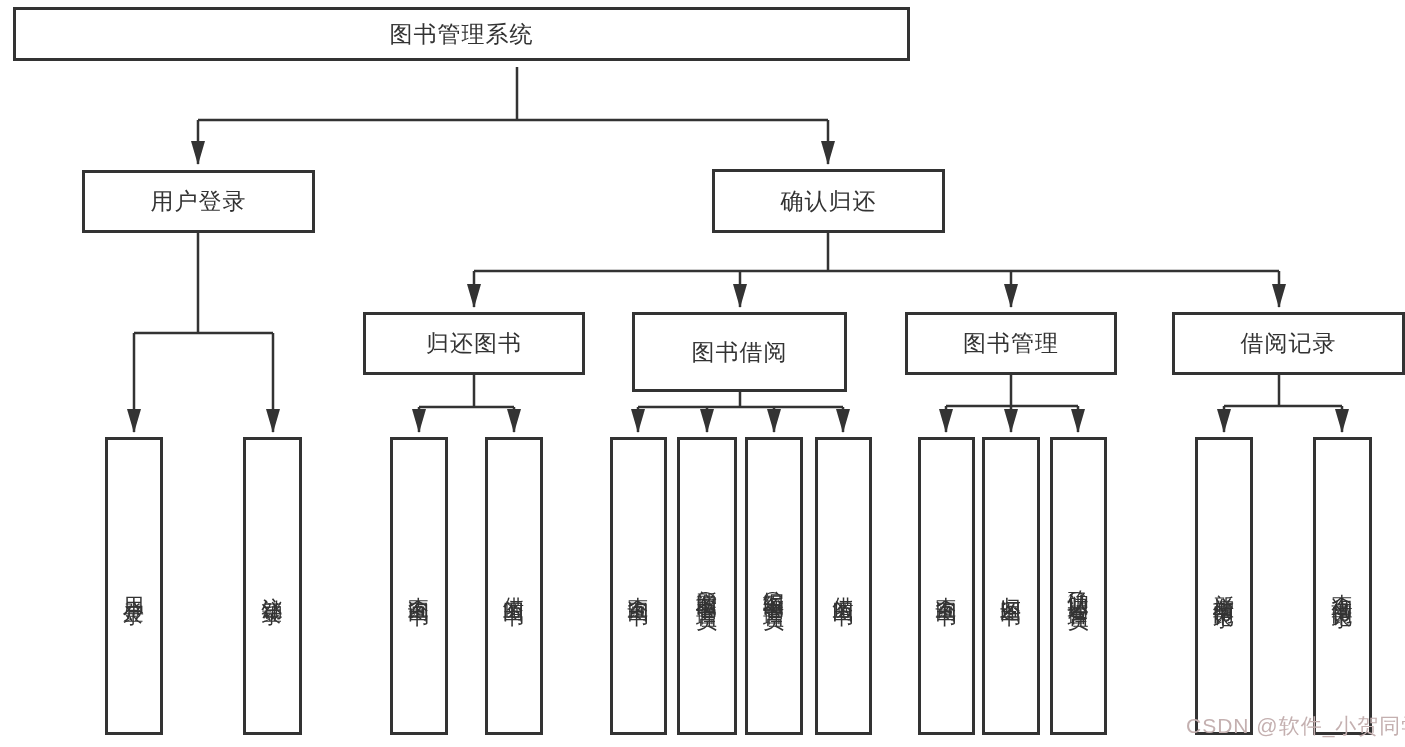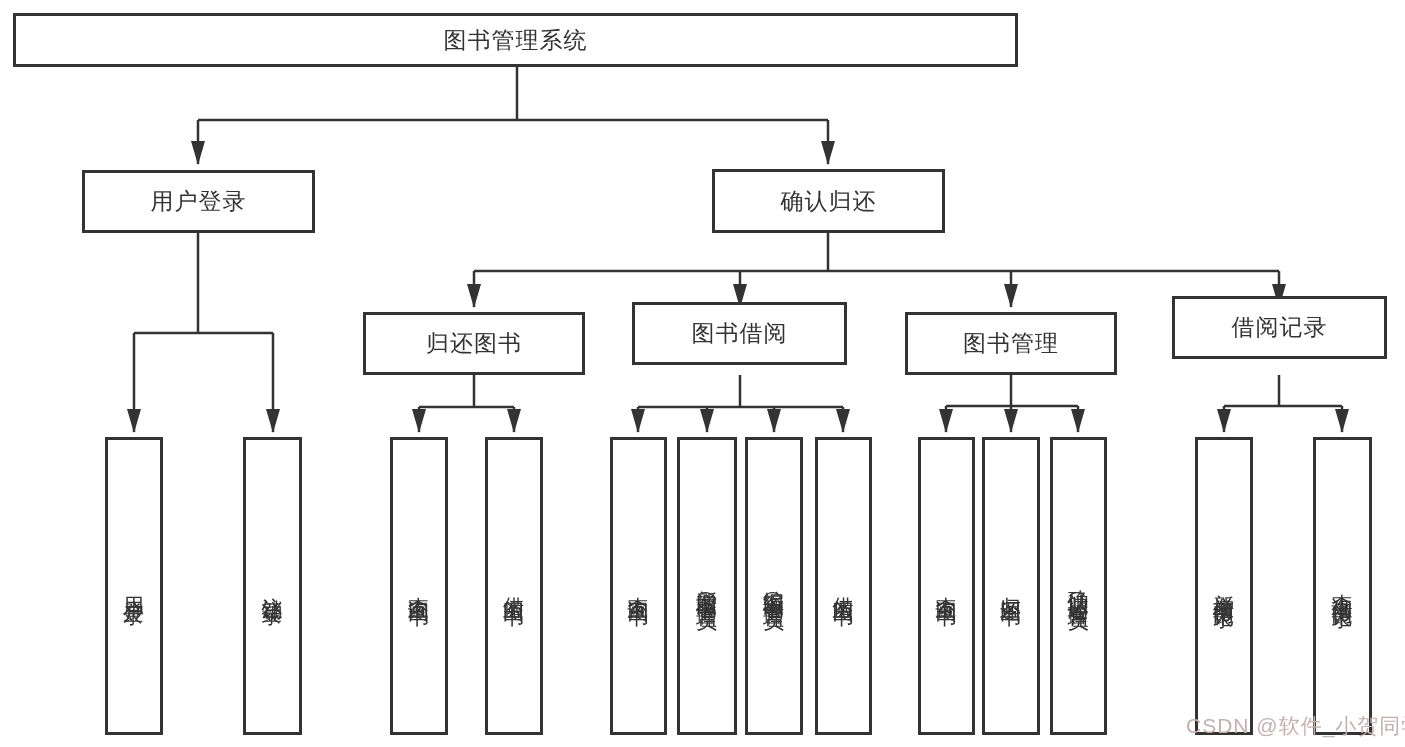--- a/index.html
+++ b/index.html
@@ -61,29 +61,29 @@
     <path marker-end="url(#ah)" d="M707,407 V432"></path>
     <path marker-end="url(#ah)" d="M774,407 V432"></path>
     <path marker-end="url(#ah)" d="M843,407 V432"></path>
     <path marker-end="url(#ah)" d="M946,406 V432"></path>
     <path marker-end="url(#ah)" d="M1011,406 V432"></path>
     <path marker-end="url(#ah)" d="M1078,406 V432"></path>
     <path marker-end="url(#ah)" d="M1224,406 V432"></path>
     <path marker-end="url(#ah)" d="M1342,406 V432"></path>
   </svg>
 
-  <div class="box hbox" style="left:13px;top:13px;width:1005px;height:54px">图书管理系统</div>
+  <div class="box hbox" style="left:13px;top:7px;width:897px;height:54px">图书管理系统</div>
 
   <div class="box hbox" style="left:82px;top:170px;width:233px;height:63px">用户登录</div>
   <div class="box hbox" style="left:712px;top:169px;width:233px;height:64px">确认归还</div>
 
   <div class="box hbox" style="left:363px;top:312px;width:222px;height:63px">归还图书</div>
-  <div class="box hbox" style="left:632px;top:302px;width:215px;height:63px">图书借阅</div>
+  <div class="box hbox" style="left:632px;top:312px;width:215px;height:80px">图书借阅</div>
   <div class="box hbox" style="left:905px;top:312px;width:212px;height:63px">图书管理</div>
-  <div class="box hbox" style="left:1172px;top:296px;width:215px;height:63px">借阅记录</div>
+  <div class="box hbox" style="left:1172px;top:312px;width:233px;height:63px">借阅记录</div>
 
   <div class="box vbox" style="left:105px;top:437px;width:58px;height:298px">用户登录</div>
   <div class="box vbox" style="left:243px;top:437px;width:59px;height:298px">注销登录</div>
 
   <div class="box vbox" style="left:390px;top:437px;width:58px;height:298px">查询图书</div>
   <div class="box vbox" style="left:485px;top:437px;width:58px;height:298px">借阅图书</div>
 
   <div class="box vbox" style="left:610px;top:437px;width:57px;height:298px">查询图书</div>
   <div class="box vbox" style="left:677px;top:437px;width:60px;height:298px">新增图书（管理员）</div>
   <div class="box vbox" style="left:745px;top:437px;width:58px;height:298px">编辑图书（管理员）</div>

